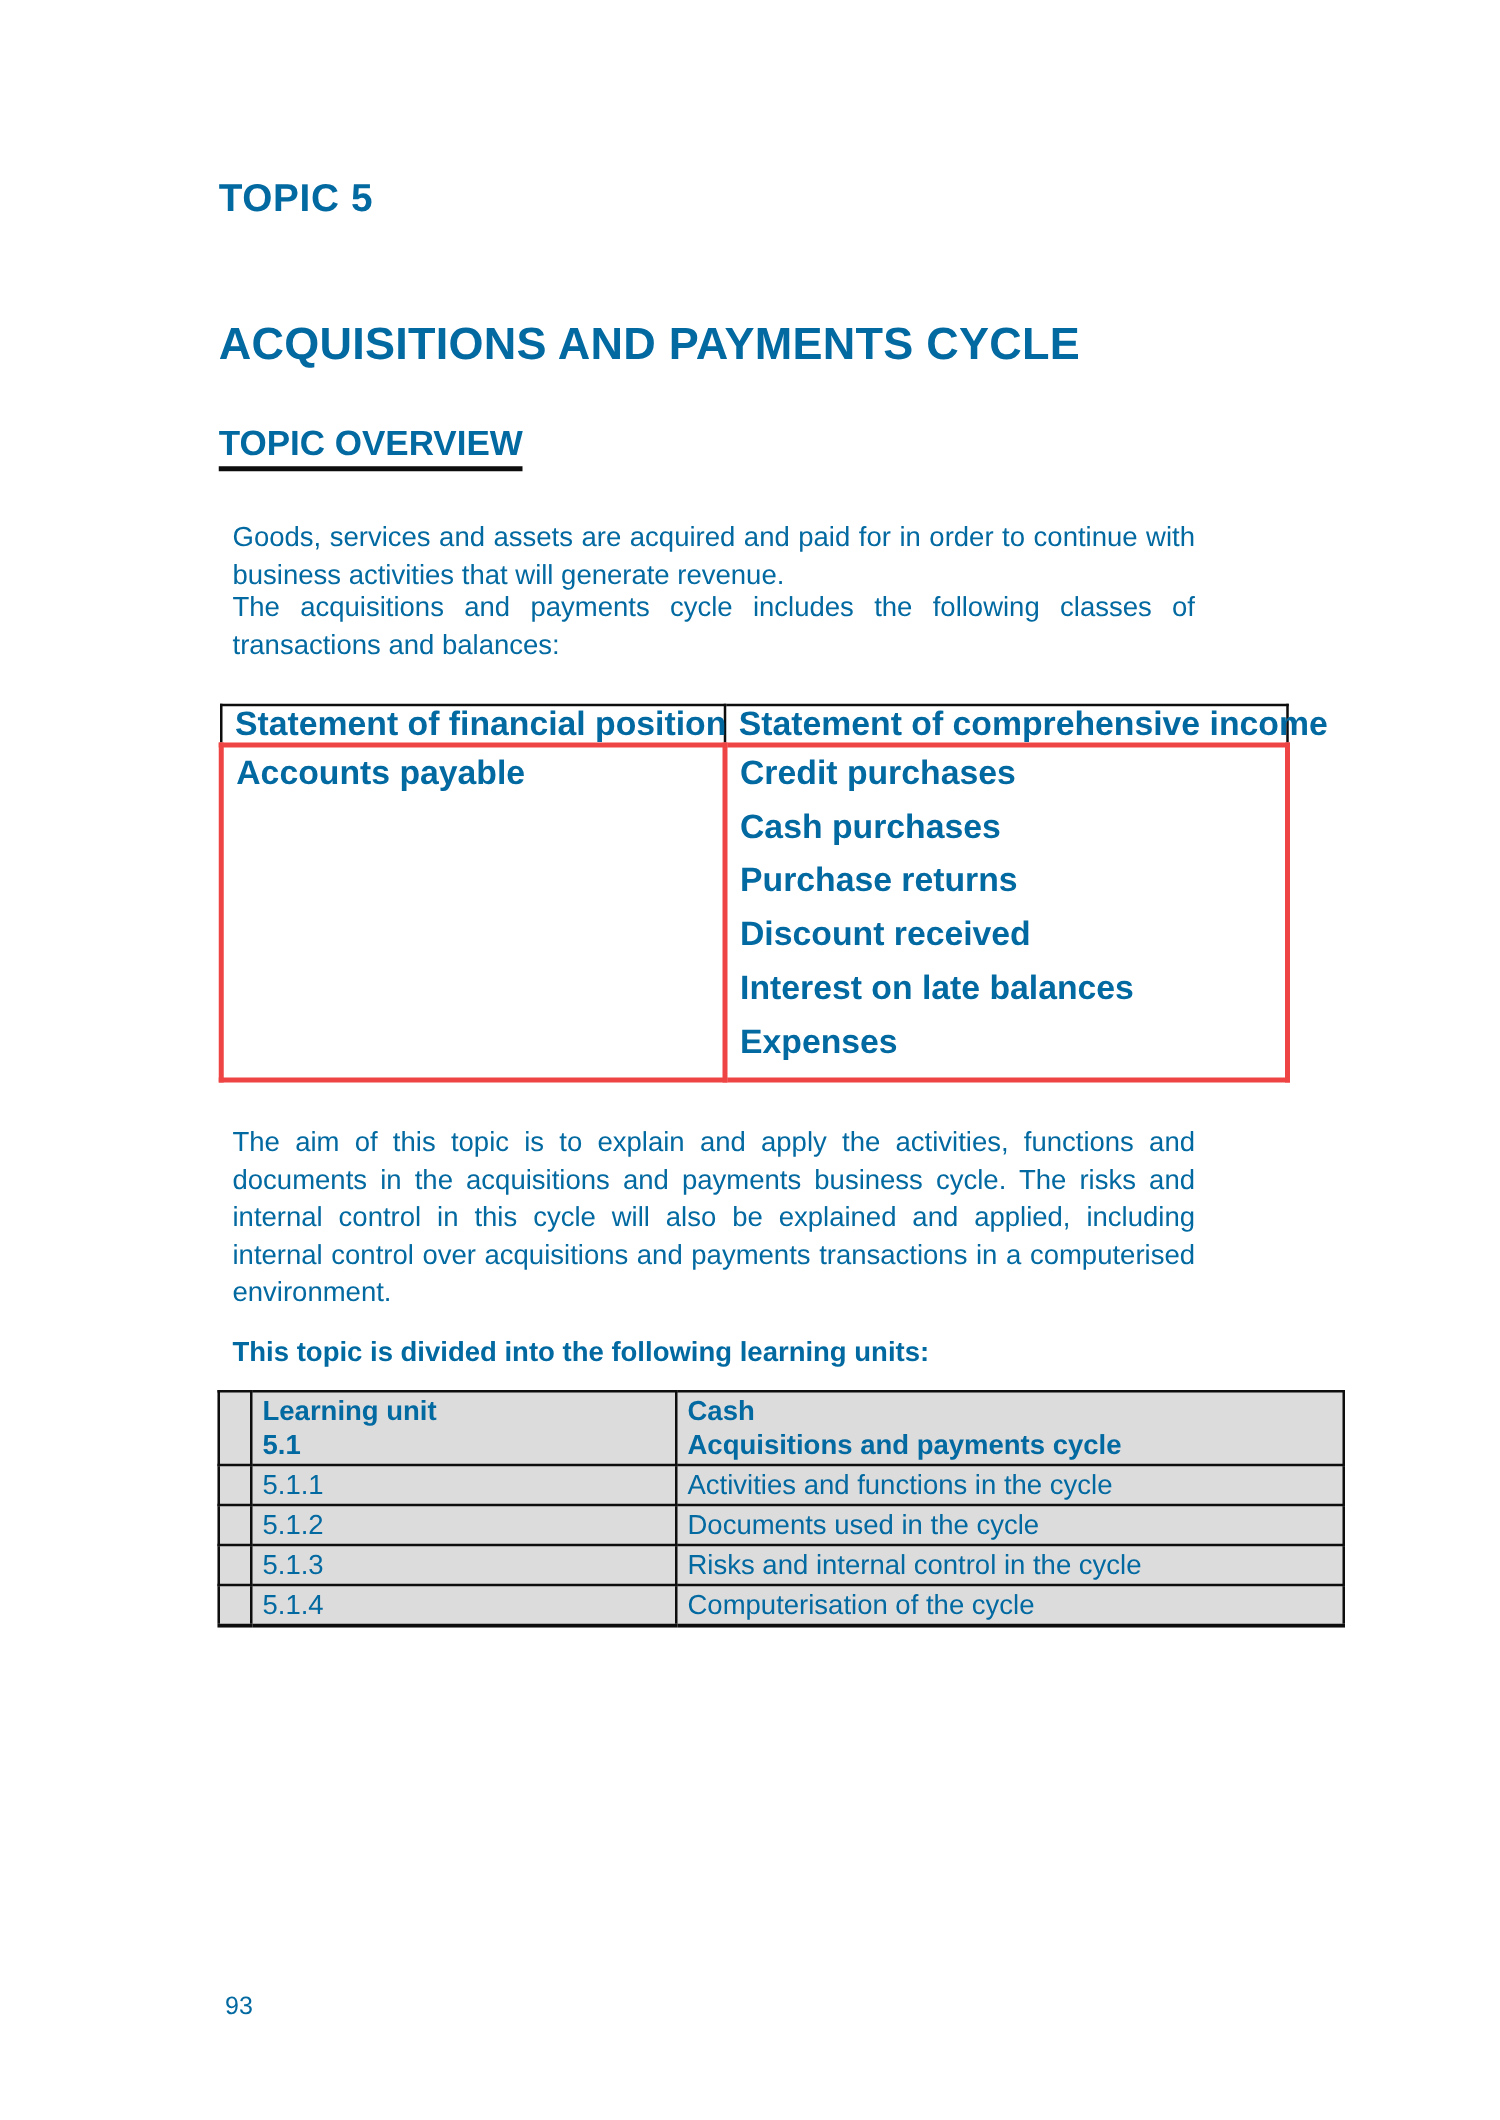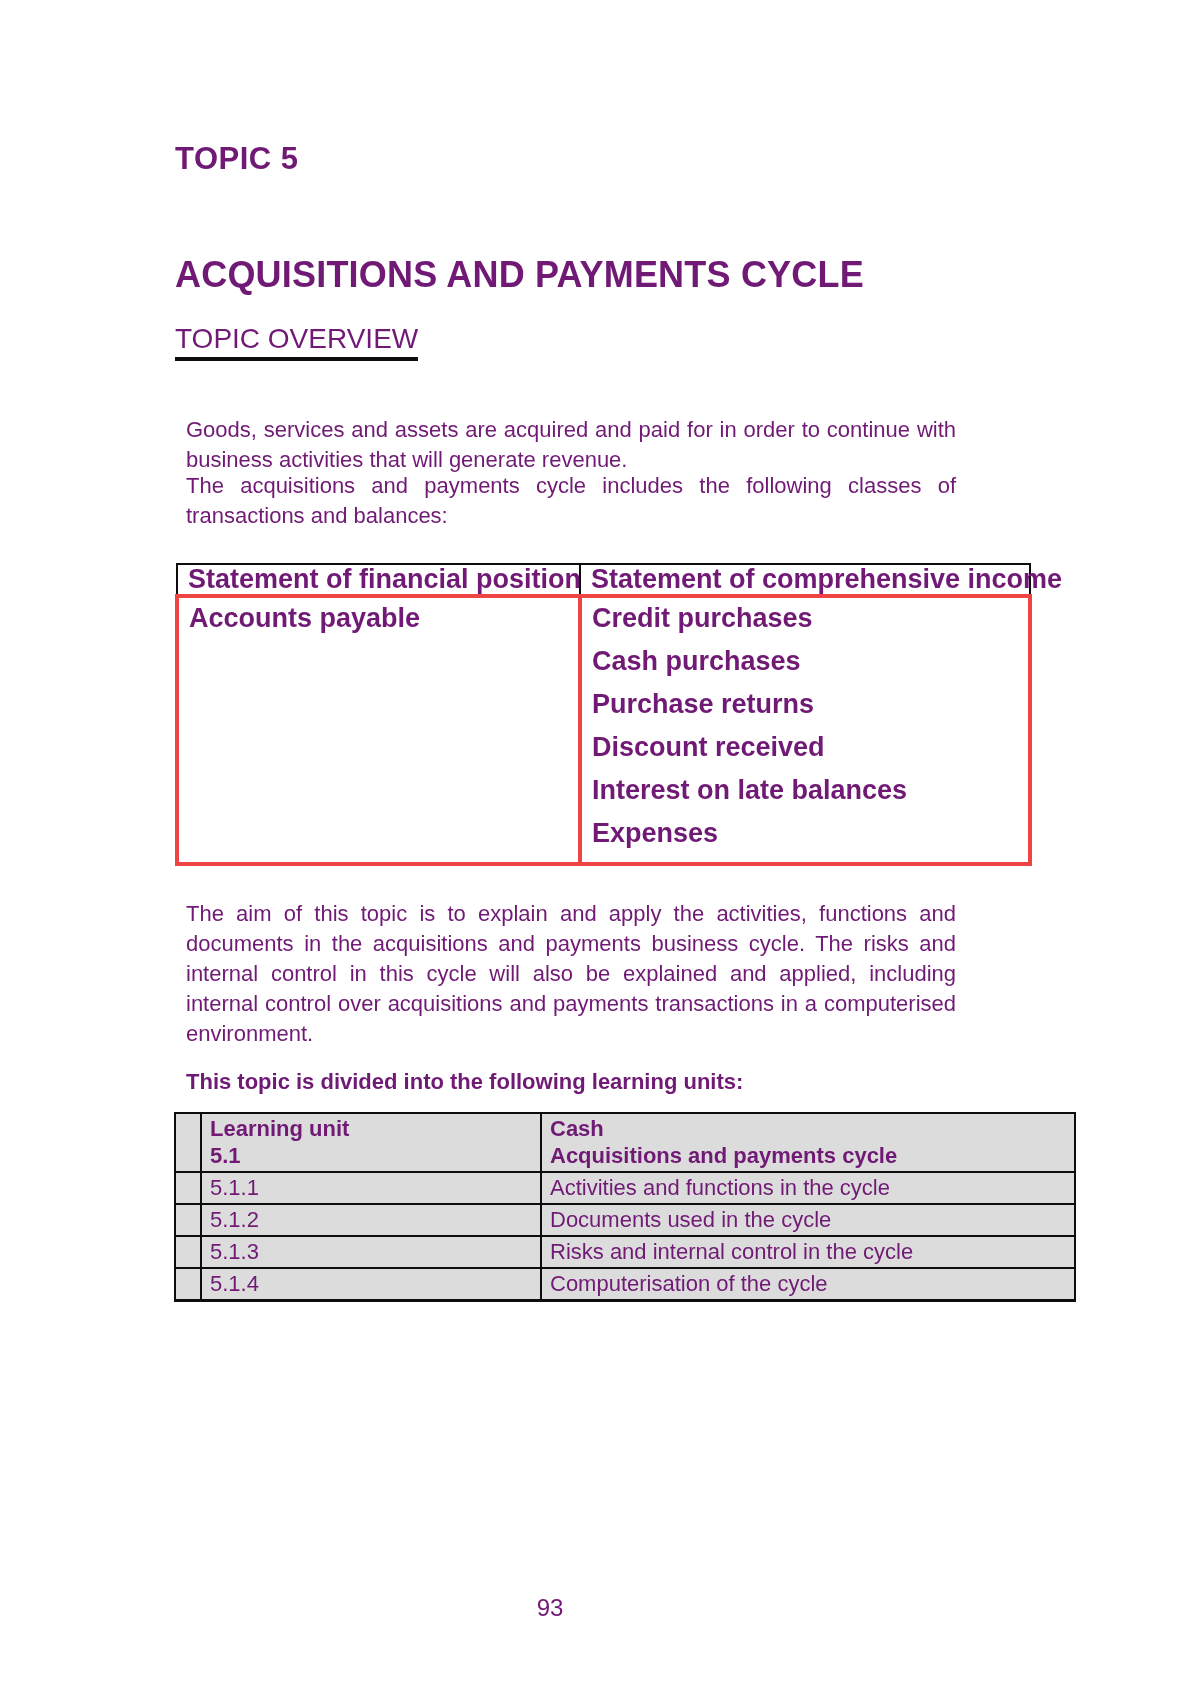--- a/index.html
+++ b/index.html
@@ -6,39 +6,39 @@
     margin: 0;
     padding: 0;
     background: #ffffff;
   }
   .page {
     position: relative;
     width: 1200px;
     height: 1696px;
     background: #ffffff;
     font-family: "Liberation Sans", "DejaVu Sans", sans-serif;
-    color: #701a75;
+    color: #0369a1;
     overflow: hidden;
   }
   .abs { position: absolute; }
 
   .topic-label {
     left: 175px; top: 141px;
     font-size: 31px; font-weight: bold;
     letter-spacing: 0.5px;
   }
   .page-title {
     left: 175px; top: 254px;
     font-size: 36px; font-weight: bold;
     letter-spacing: 0.2px;
     white-space: nowrap;
   }
   .section-heading {
-    left: 175px; top: 323px;
-    font-size: 28px; font-weight: normal;
+    left: 175px; top: 339px;
+    font-size: 28px; font-weight: bold;
   }
   .section-heading .u {
     display: inline-block;
     border-bottom: 4px solid #0d0d0d;
     padding-bottom: 2px;
   }
 
   .body-par {
     left: 175px; width: 770px;
     font-size: 22px; line-height: 30px;
@@ -105,24 +105,23 @@
     line-height: 27px;
     vertical-align: top;
     background: #dcdcdc;
   }
   table.units tr:last-child td { border-bottom: 3px solid #0d0d0d; }
   table.units td.spacer { padding: 0; }
   table.units .b { font-weight: bold; }
   table.units tr.data-row td { height: 25px; }
 
   .page-number {
-    left: 165px; top: 1594px;
+    left: 180px; top: 1594px;
     width: 770px;
-    text-align: center;
-    font-size: 24px;
+    font-size: 20px;
   }
 </style>
 </head>
 <body>
 
 <div class="page">
 
   <div class="abs topic-label">TOPIC 5</div>
 
   <div class="abs page-title">ACQUISITIONS AND PAYMENTS CYCLE</div>

